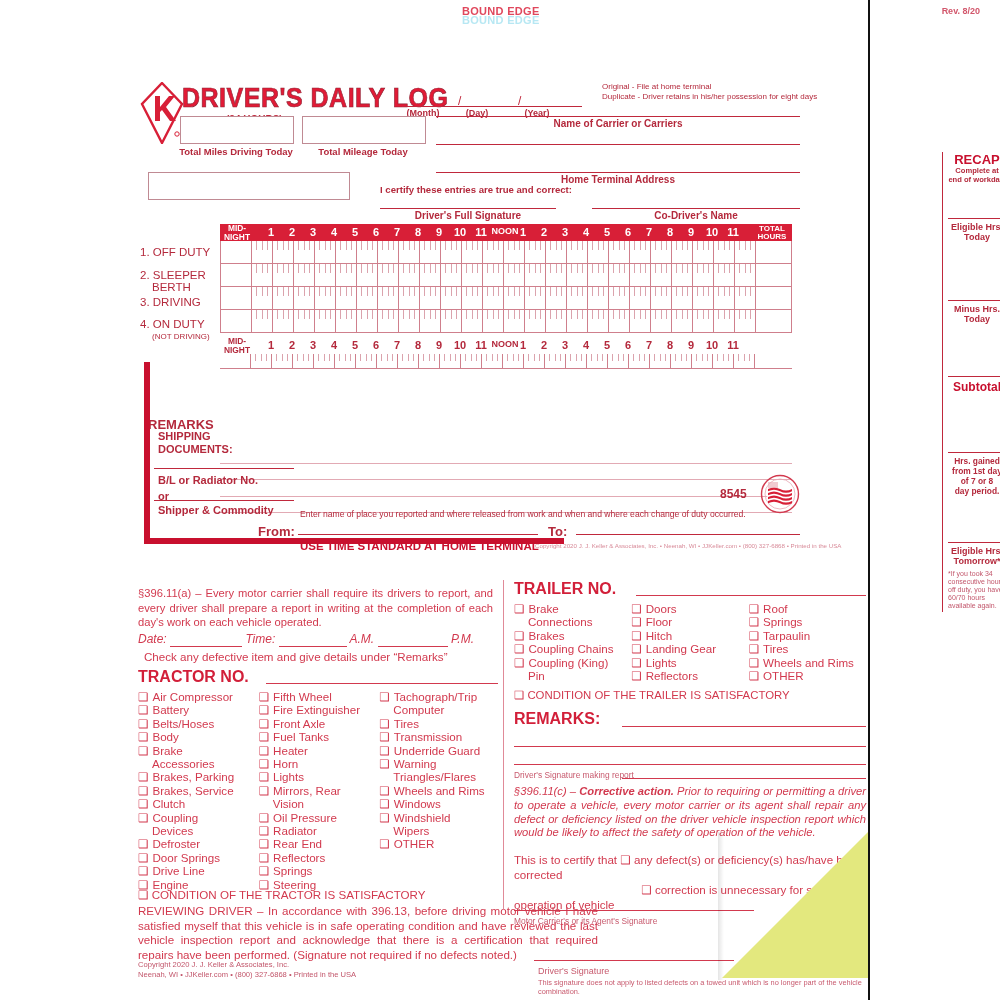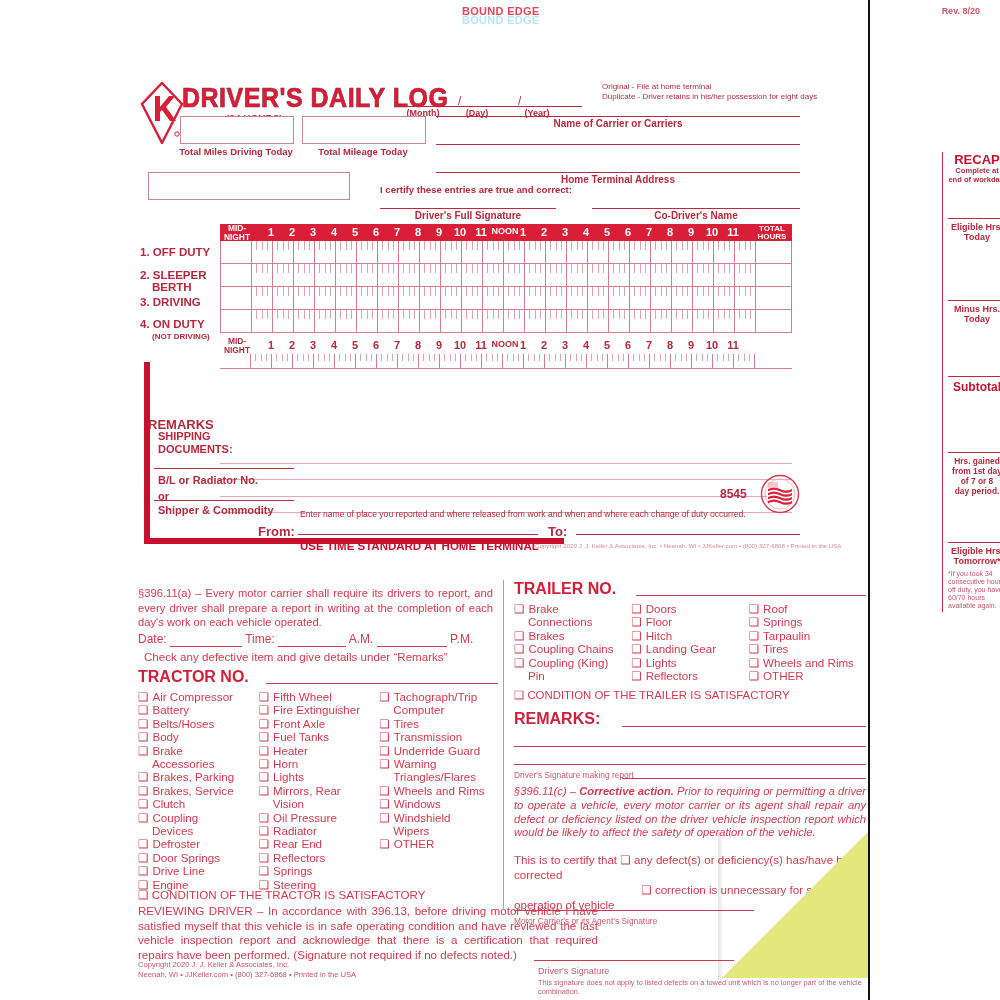--- a/index.html
+++ b/index.html
@@ -41,21 +41,21 @@
   .fieldlabel{position:absolute;font-size:10px;font-weight:bold;color:#b4293c;text-align:center;}
 
   
   .grid{position:absolute;left:80px;top:152px;width:572px;}
   .hourbar{position:relative;height:17px;background:#d81f37;color:#fff;}
   .hourbar .h{position:absolute;top:2px;font-size:11px;font-weight:bold;text-align:center;}
   .hourbar .mid{position:absolute;left:2px;top:0px;font-size:8.4px;font-weight:bold;line-height:8.5px;text-align:center;width:30px;}
   .hourbar .th{position:absolute;right:1px;top:1px;font-size:8px;font-weight:bold;line-height:8px;text-align:center;width:38px;}
 
   .rowlabels{position:absolute;left:-80px;top:17px;width:80px;}
-  .rowlabels div{font-size:11.5px;font-weight:bold;color:#b4293c;}
+  .rowlabels div{font-size:11.5px;font-weight:normal;color:#b4293c;}
 
   .gridbody{position:relative;border:1px solid #cf7f8c;border-top:none;background:#fff;}
   .gridrow{position:relative;height:22px;border-bottom:1px solid #cf7f8c;}
   .gridrow:last-child{border-bottom:none;}
 
   .remarkbar{position:relative;height:15px;margin-top:6px;}
   .remarkbar .h{position:absolute;top:0;font-size:11px;font-weight:bold;text-align:center;color:#b4293c;}
   .remarkbar .mid{position:absolute;left:2px;top:-2px;font-size:8.4px;font-weight:bold;line-height:8.5px;text-align:center;width:30px;color:#b4293c;}
 
   .remarkgrid{position:relative;height:14px;border-bottom:1px solid #cf7f8c;}
@@ -84,21 +84,21 @@
   .recapnote{font-size:7px;color:#c2566b;line-height:8px;text-align:left;padding-left:2px;}
   .recapline{position:absolute;left:2px;width:58px;border-top:1.3px solid #c0283c;}
   .recapvert{position:absolute;left:-4px;top:0;width:1.3px;height:460px;background:#c0283c;}
 
   .partno{position:absolute;left:730px;top:487px;font-size:12px;font-weight:bold;color:#b4293c;}
 
   
   .dvir{position:absolute;left:136px;top:550px;width:730px;height:450px;}
   .dvir-title{position:absolute;right:162px;top:4px;font-size:20px;font-weight:bold;color:#d21f39;}
   .reg{position:absolute;left:2px;top:36px;width:355px;font-size:11.2px;line-height:14.5px;color:#d2394e;text-align:justify;}
-  .datetime{position:absolute;left:2px;top:82px;width:360px;font-size:12px;color:#d2394e;}
+  .datetime{position:absolute;left:2px;top:82px;width:360px;font-size:12px;color:#d2394e;font-style:italic;}
   .dtline{display:inline-block;border-bottom:1.2px solid #d2394e;}
   .checkany{position:absolute;left:8px;top:100px;font-size:11.6px;color:#d2394e;}
   .tractor-no{position:absolute;left:2px;top:118px;font-size:16px;font-weight:bold;color:#d21f39;}
   .tractor-rule{position:absolute;left:130px;top:133px;width:232px;border-bottom:1.6px solid #d2394e;}
 
   .cols{position:absolute;left:2px;top:140px;width:362px;display:flex;}
   .col{flex:1;}
   .item{font-size:11.6px;line-height:13.4px;color:#d2394e;display:flex;gap:4px;}
   .item .cb{flex:0 0 auto;}
   .cont{padding-left:14px;font-size:11.6px;line-height:13.4px;color:#d2394e;}

